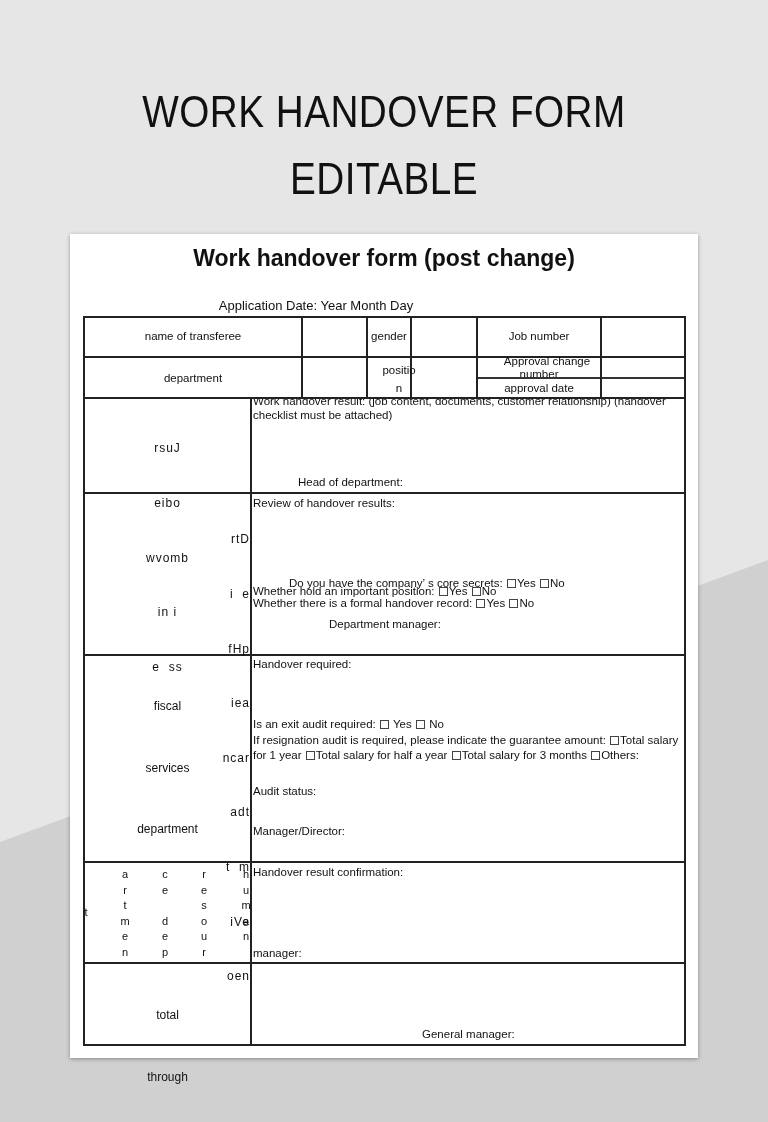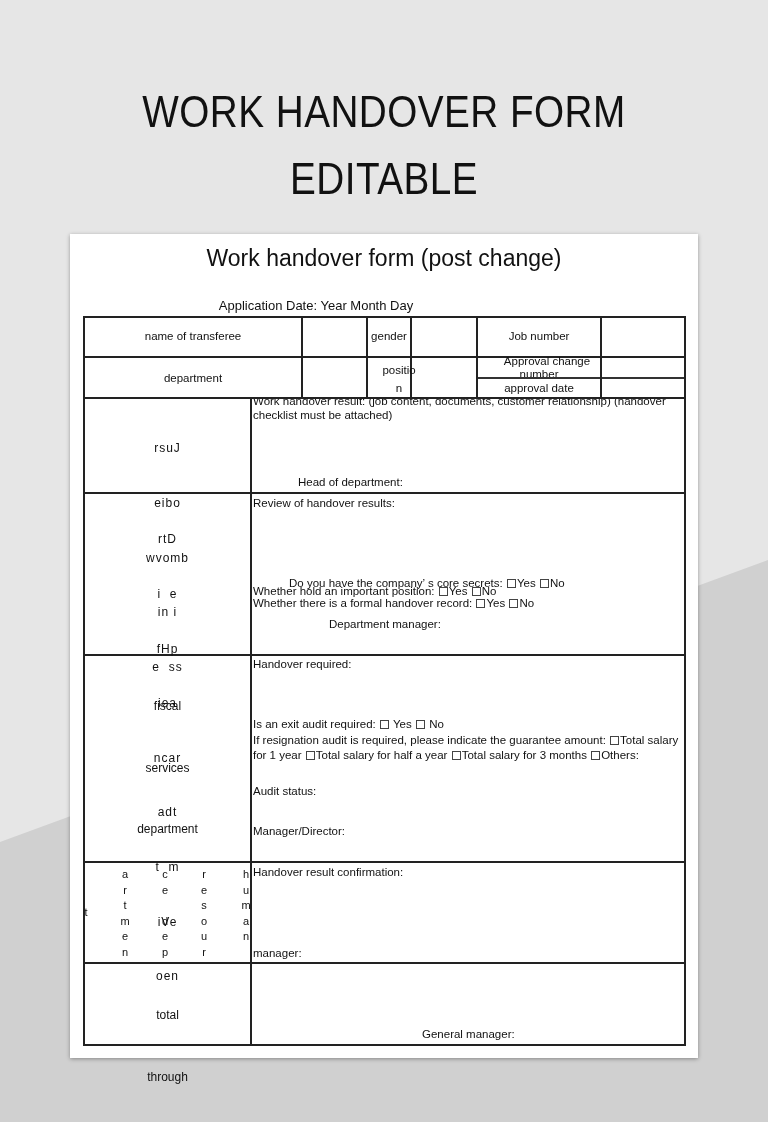--- a/index.html
+++ b/index.html
@@ -21,21 +21,21 @@
     font-weight: 400; color: #111; letter-spacing: 0.5px;
     transform: scaleX(0.88);
   }
   .sheet {
     position: absolute; left: 70px; top: 234px; width: 628px; height: 824px;
     background: #fff;
     box-shadow: 0 1px 4px rgba(0,0,0,0.35);
   }
   .form-title {
     position: absolute; left: 0; top: 242px; width: 768px;
-    text-align: center; font-size: 23px; font-weight: 400; line-height: 32px;
+    text-align: center; font-size: 23px; font-weight: 700; line-height: 32px;
   }
   .app-date {
     position: absolute; left: 0; top: 297px; width: 632px;
     text-align: center; font-size: 13px; line-height: 18px;
   }
   .line { position: absolute; background: #222; }
   .h { height: 2px; }
   .v { width: 2px; }
   .thin { background: #333; }
   .cell-text {
@@ -122,21 +122,21 @@
   <div>in i</div>
   <div>e  ss</div>
 </div>
 <div style="position:absolute; left:253px; top:399px; width:430px; height:22px; overflow:hidden;">
   <div class="body-line" style="left:0; top:-5px;">Work handover result: (job content, documents, customer relationship) (handover</div>
   <div class="body-line" style="left:0; top:9px;">checklist must be attached)</div>
 </div>
 <div class="body-line" style="left:298px; top:475px;">Head of department:</div>
 <div style="position:absolute; left:253px; top:425px; width:430px; height:45px;"></div>
 
-<div class="vtext" style="left:85px; top:494px; width:165px;">
+<div class="vtext" style="left:85px; top:494px; width:165px;text-align:right;">
   <div>rtD</div>
   <div>i  e</div>
   <div>fHp</div>
   <div>iea</div>
   <div>ncar</div>
   <div>adt</div>
   <div>t  m</div>
   <div>iVe</div>
   <div>oen</div>
 </div>

